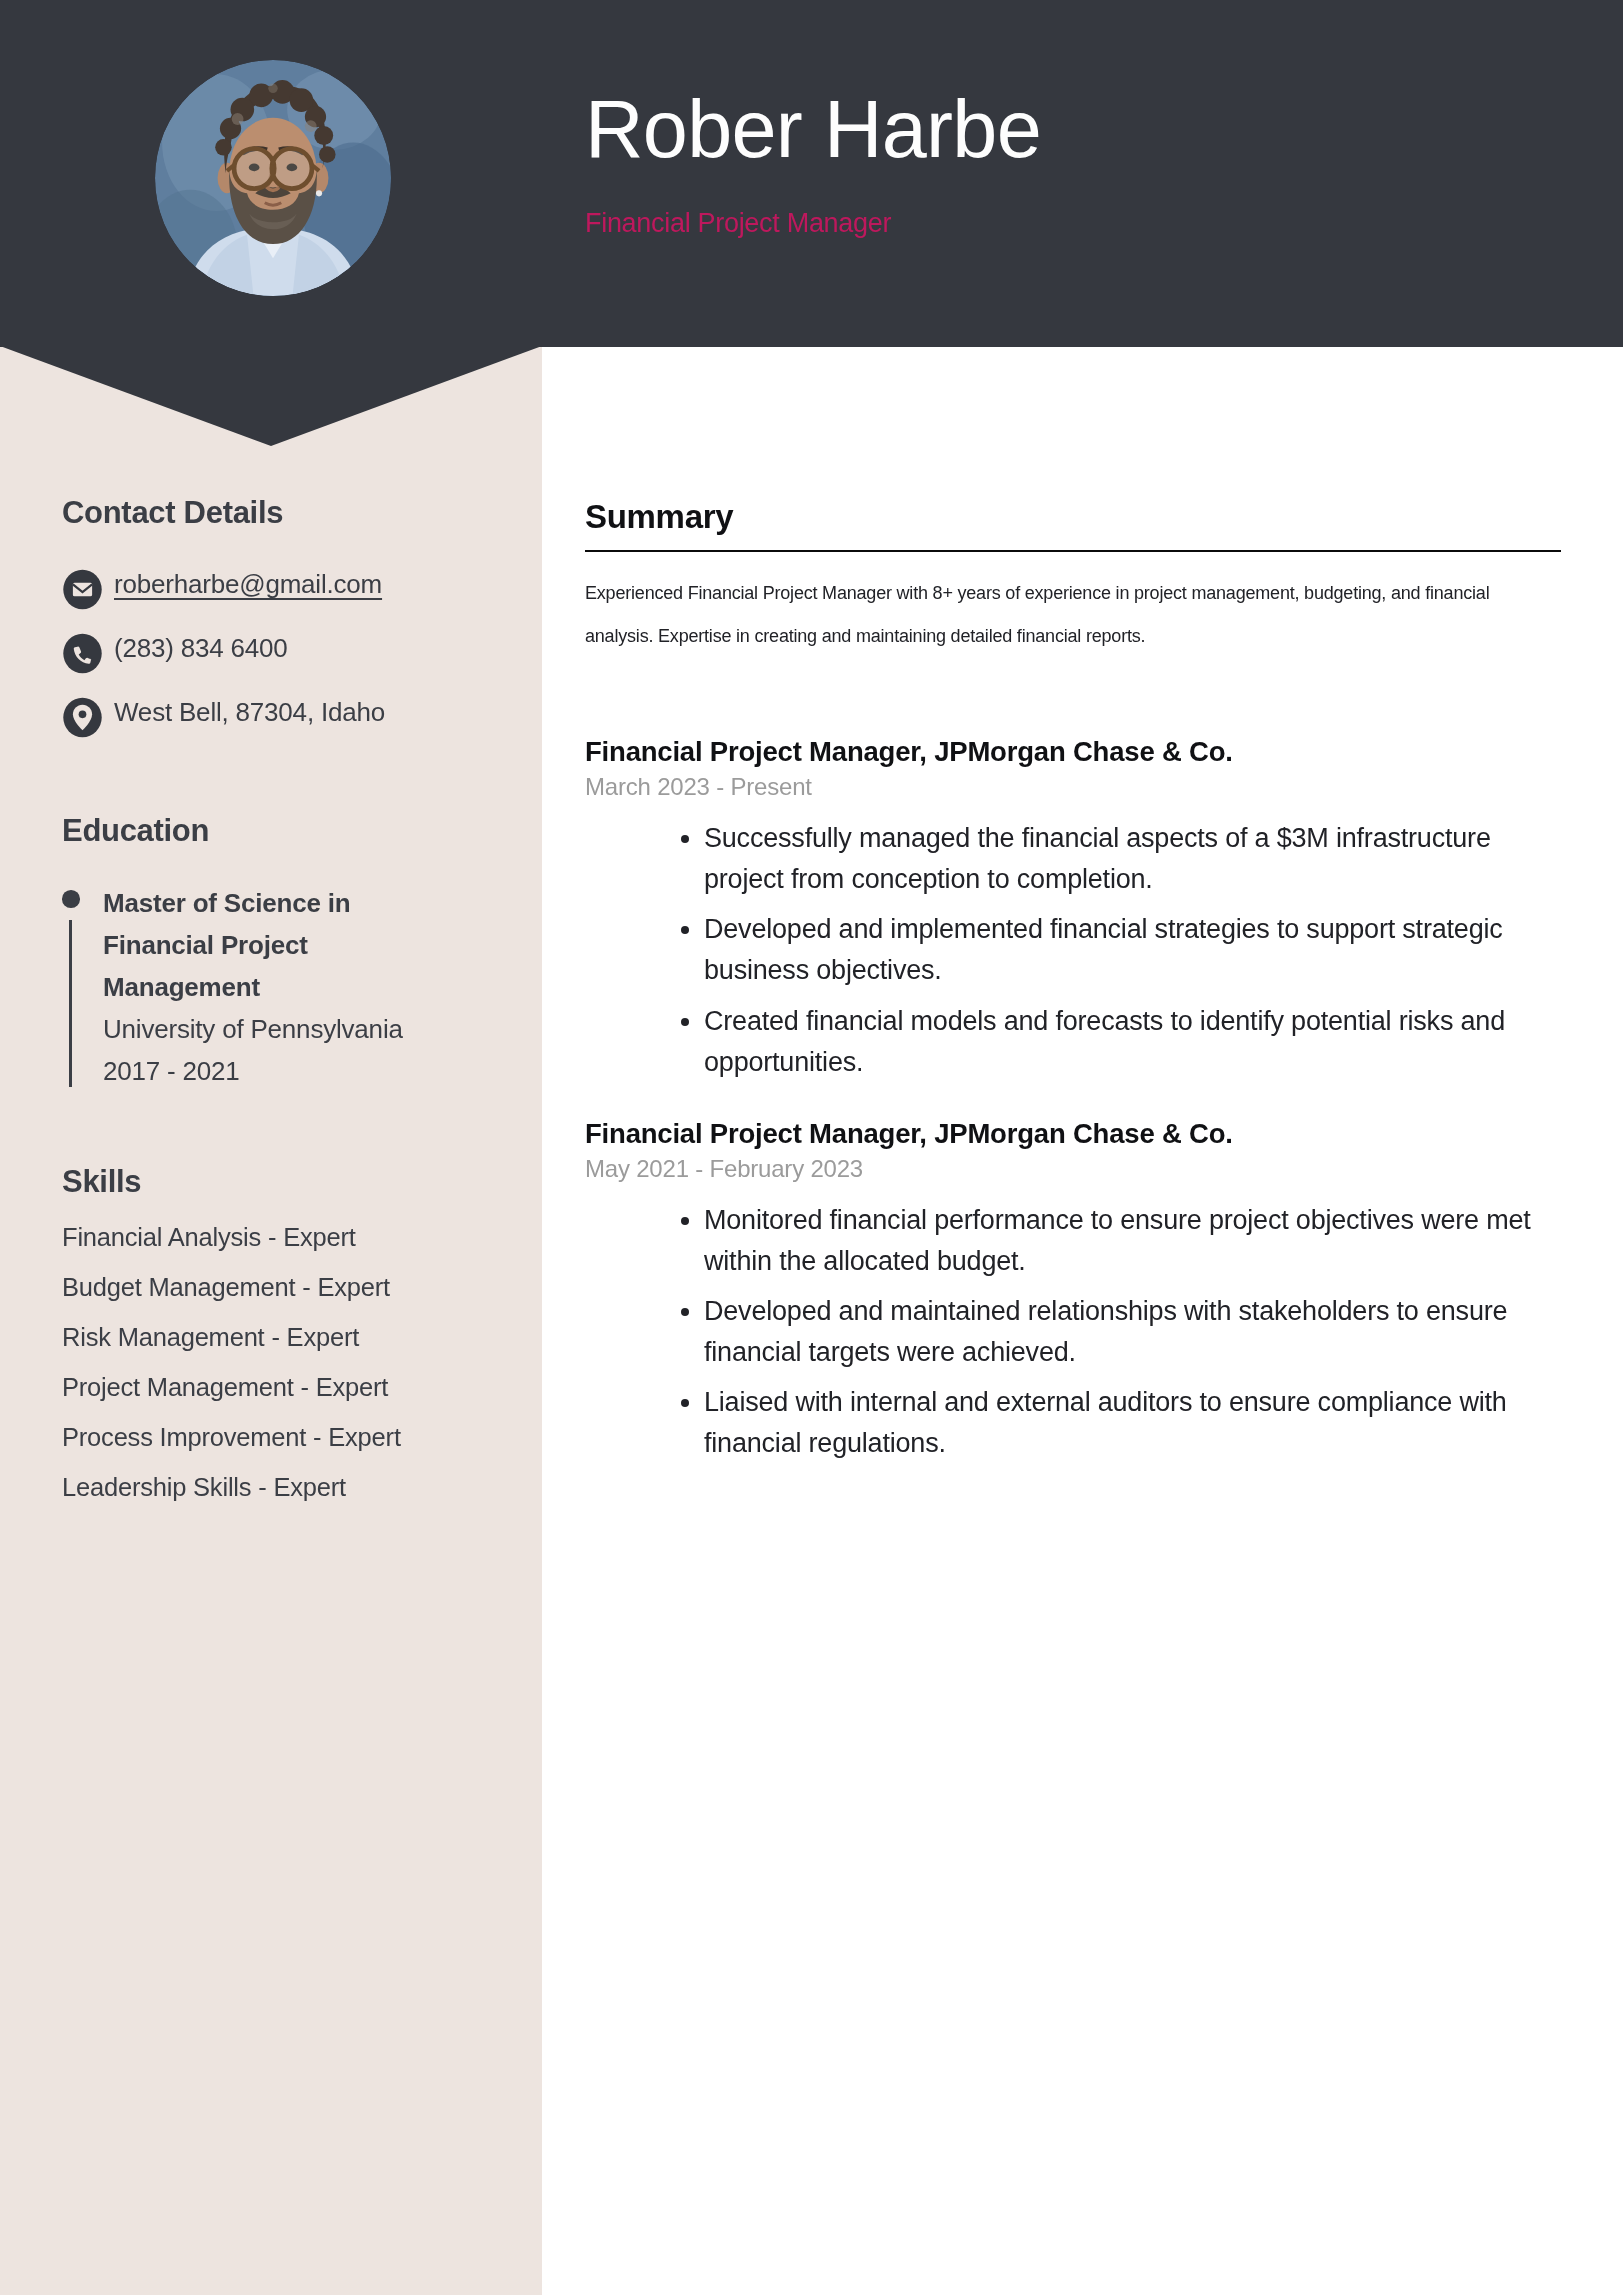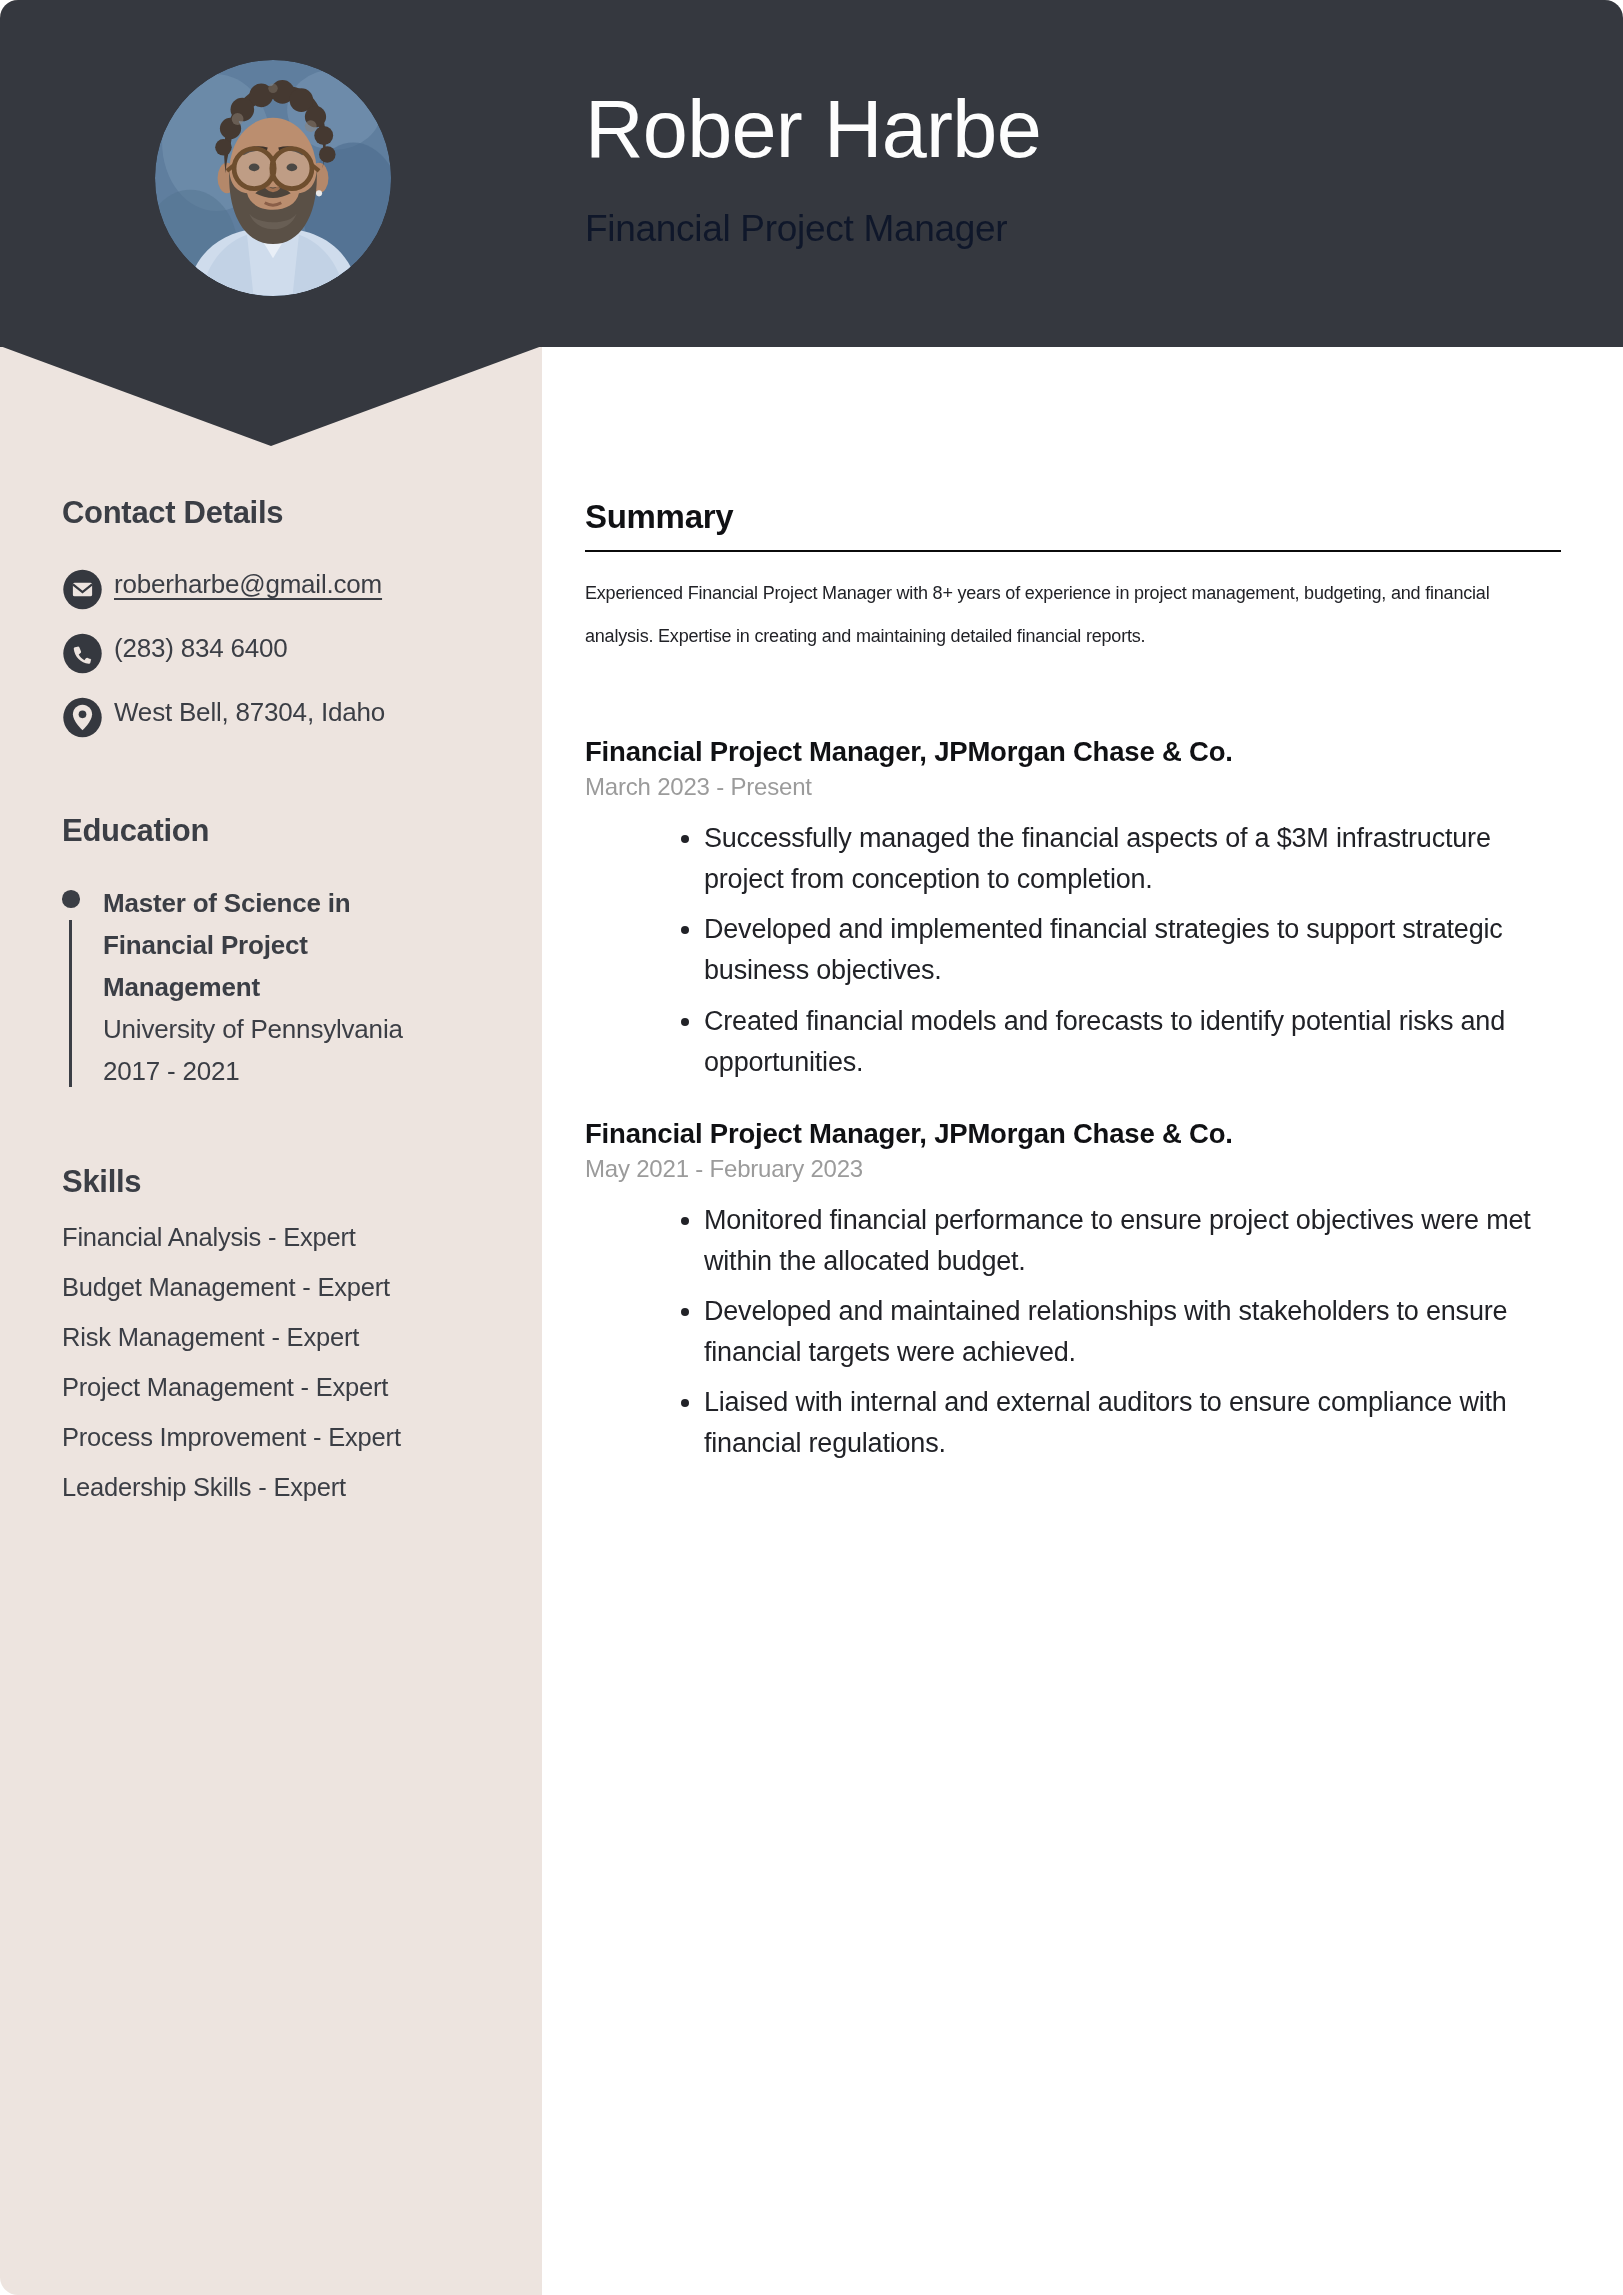--- a/index.html
+++ b/index.html
@@ -5,21 +5,20 @@
   * { margin:0; padding:0; box-sizing:border-box; }
   html,body { background:#ffffff; }
   body { font-family:"Liberation Sans", sans-serif; }
 
   .page {
     position:relative;
     width:1623px;
     height:2295px;
     background:#ffffff;
     overflow:hidden;
-    border-radius:18px;
   }
 
   
   .sidebar-bg {
     position:absolute; left:0; top:0;
     width:542px; height:100%;
     background:#EDE4DF;
   }
   .header-band {
     position:absolute; left:0; top:0;
@@ -48,24 +47,24 @@
   }
   .name {
     font-size:81px;
     font-weight:300;
     letter-spacing:-0.7px;
     line-height:1.1;
     color:#fdfdfd;
   }
   .job-title {
     margin-top:34px;
-    font-size:37px;
+    font-size:27px;
     font-weight:400;
     letter-spacing:-0.3px;
-    color:#0f172a;
+    color:#be185d;
   }
 
   
   .sidebar-content {
     position:absolute; left:62px; top:494px;
     width:432px;
     color:#3B3E45;
   }
   .side-heading {
     font-size:31px;

